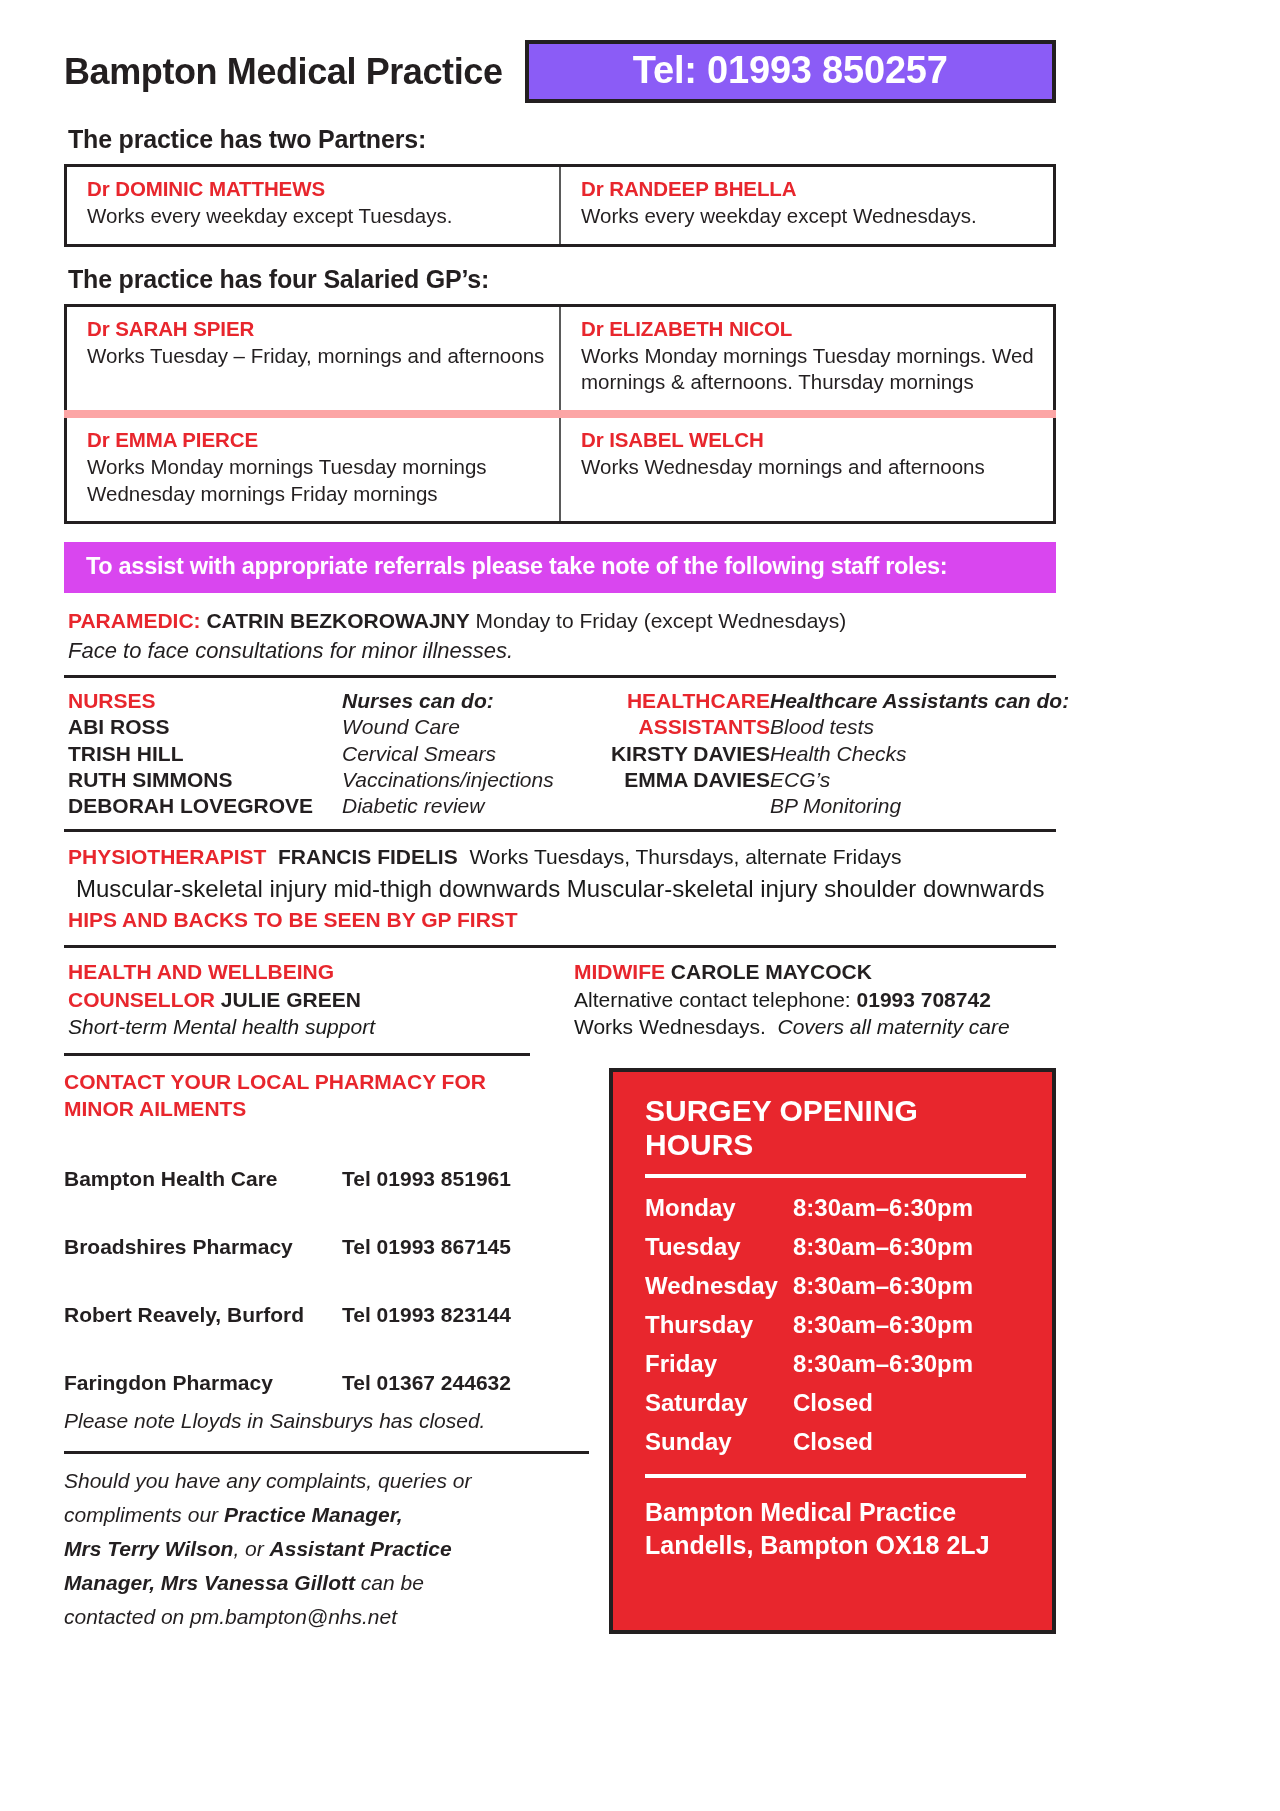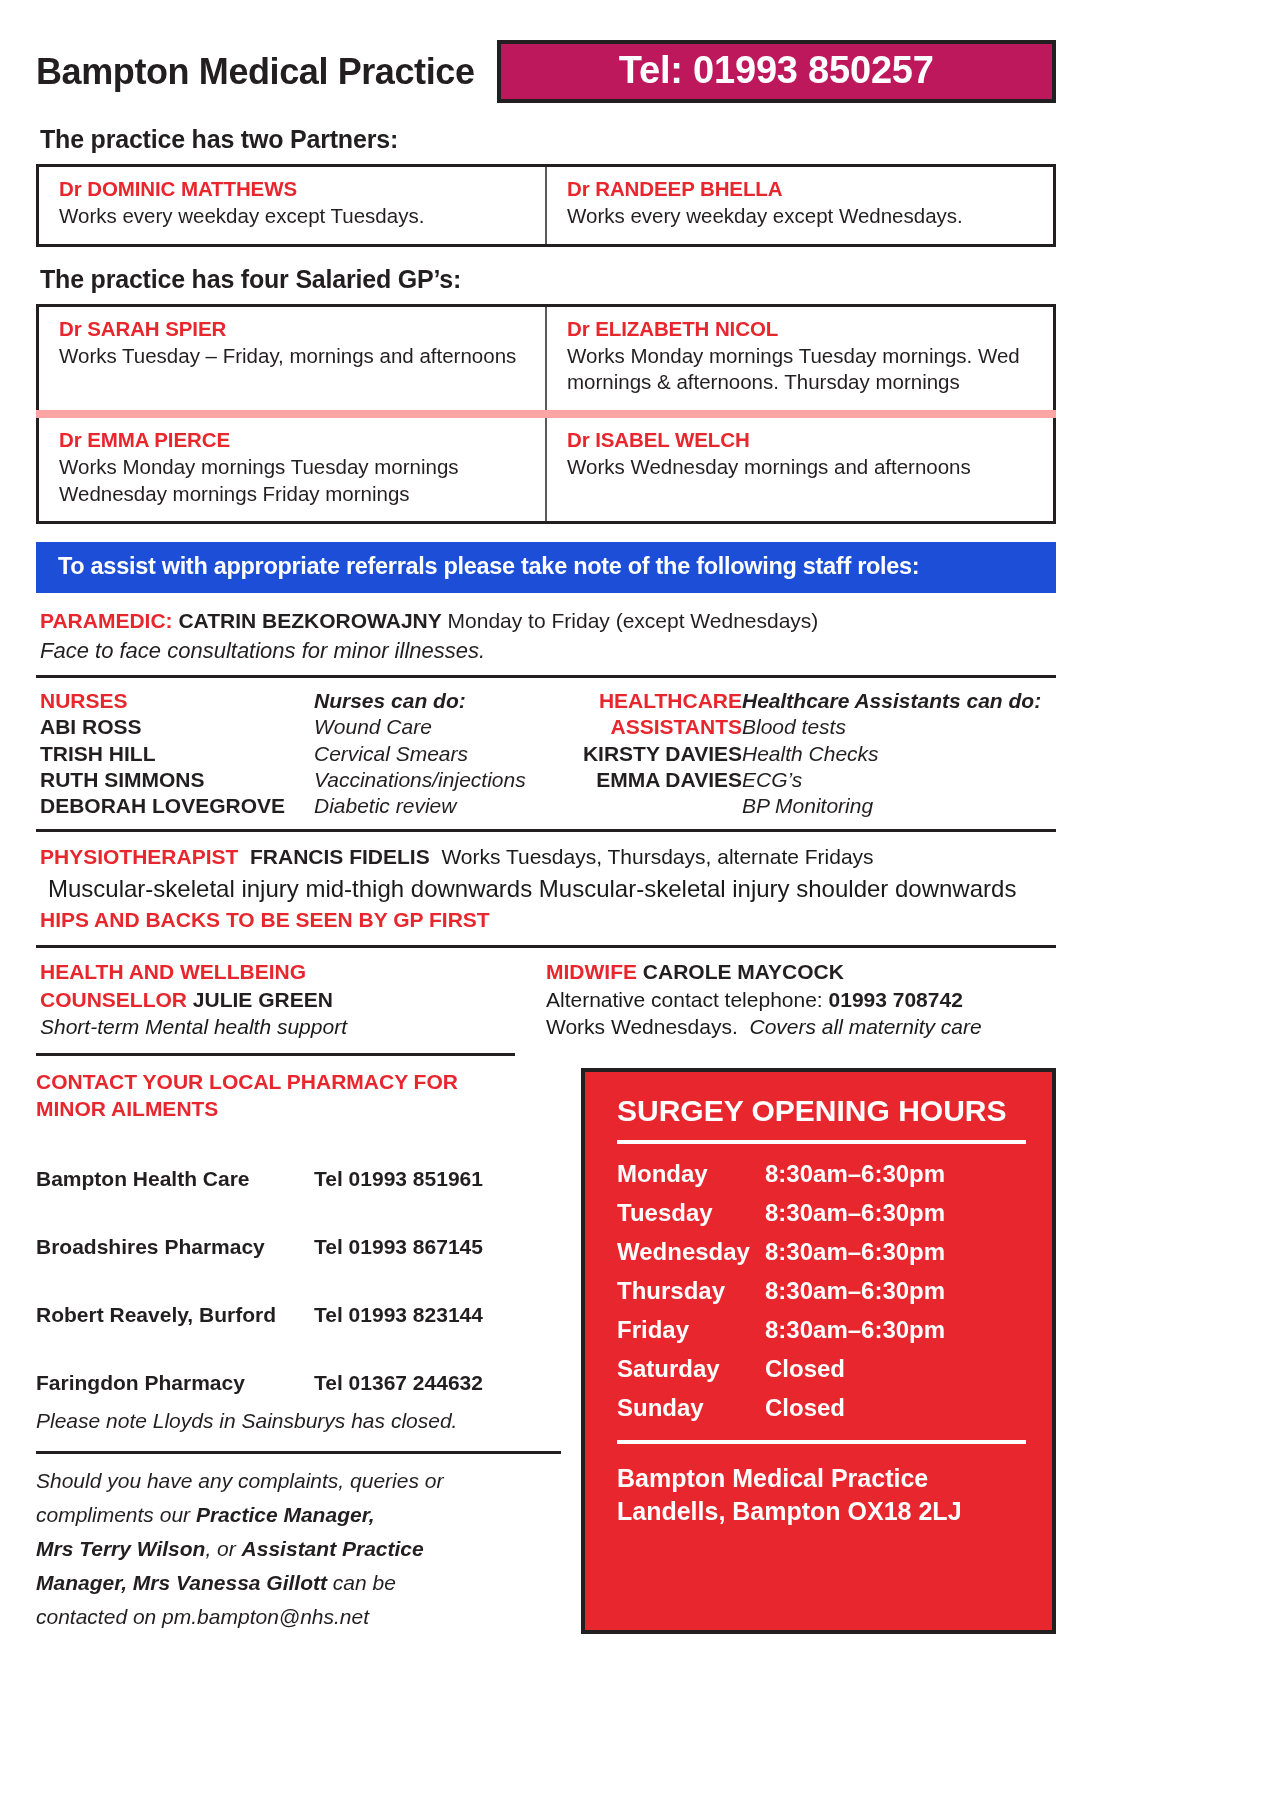--- a/index.html
+++ b/index.html
@@ -8,40 +8,40 @@
     background: #ffffff;
   }
   body {
     font-family: "Liberation Sans", sans-serif;
     color: #1a1a1a;
     -webkit-font-smoothing: antialiased;
   }
   .page {
     width: 1108px;
     min-height: 1811px;
-    padding: 40px 52px 20px 36px;
+    padding: 40px 52px 20px 64px;
     position: relative;
   }
 
   
   .header-row {
     display: flex;
     align-items: center;
     gap: 22px;
     margin-bottom: 22px;
   }
   .practice-title {
     font-size: 36px;
     font-weight: bold;
     letter-spacing: -0.4px;
     color: #231f20;
     white-space: nowrap;
   }
   .tel-box {
-    background: #be185d;
+    background: #8b5cf6;
     border: 4px solid #231f20;
     color: #ffffff;
     font-size: 38px;
     font-weight: bold;
     letter-spacing: -0.2px;
     padding: 7px 20px 10px 20px;
     flex: 1;
     text-align: center;
     line-height: 1.0;
     white-space: nowrap;
@@ -78,21 +78,21 @@
     margin-bottom: 2px;
   }
   .doc-hours {
     font-size: 20.5px;
     line-height: 1.3;
     color: #231f20;
   }
 
   
   .red-banner {
-    background: #1d4ed8;
+    background: #d946ef;
     color: #ffffff;
     font-weight: bold;
     font-size: 23.5px;
     letter-spacing: -0.3px;
     padding: 11px 18px 13px 22px;
     margin: 18px 0 14px 0;
   }
 
   
   .role-red {

